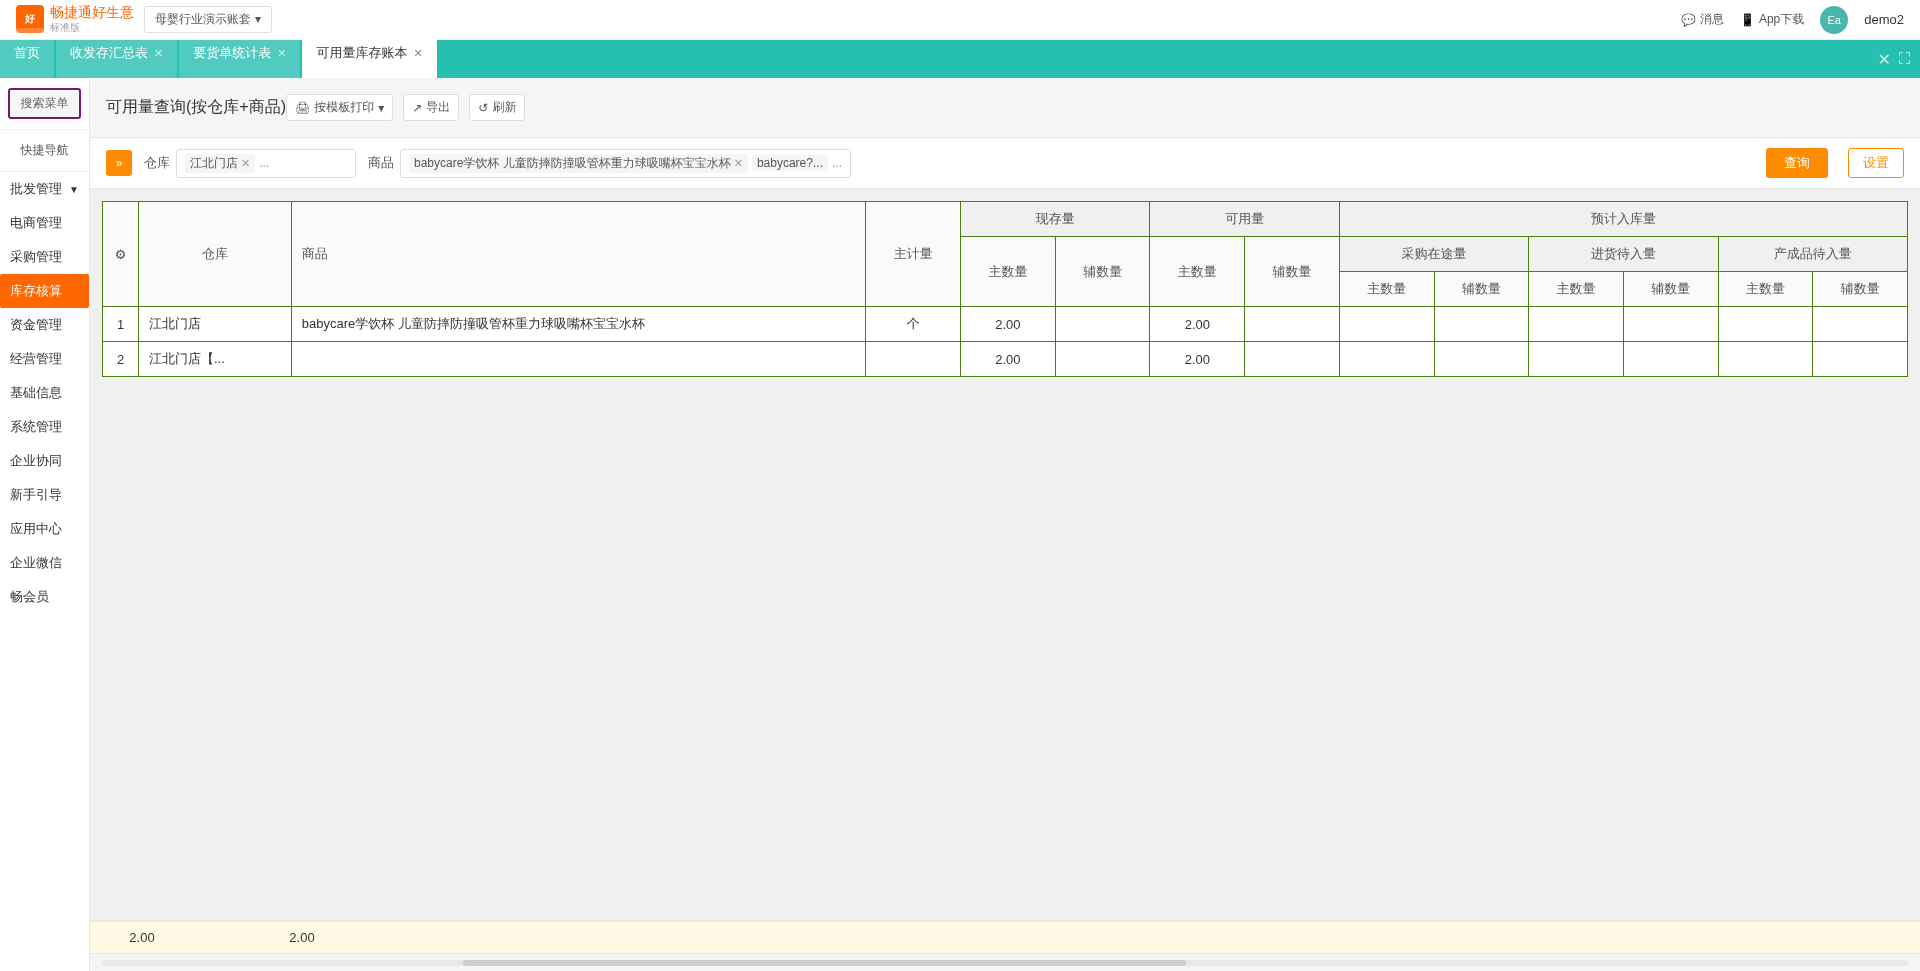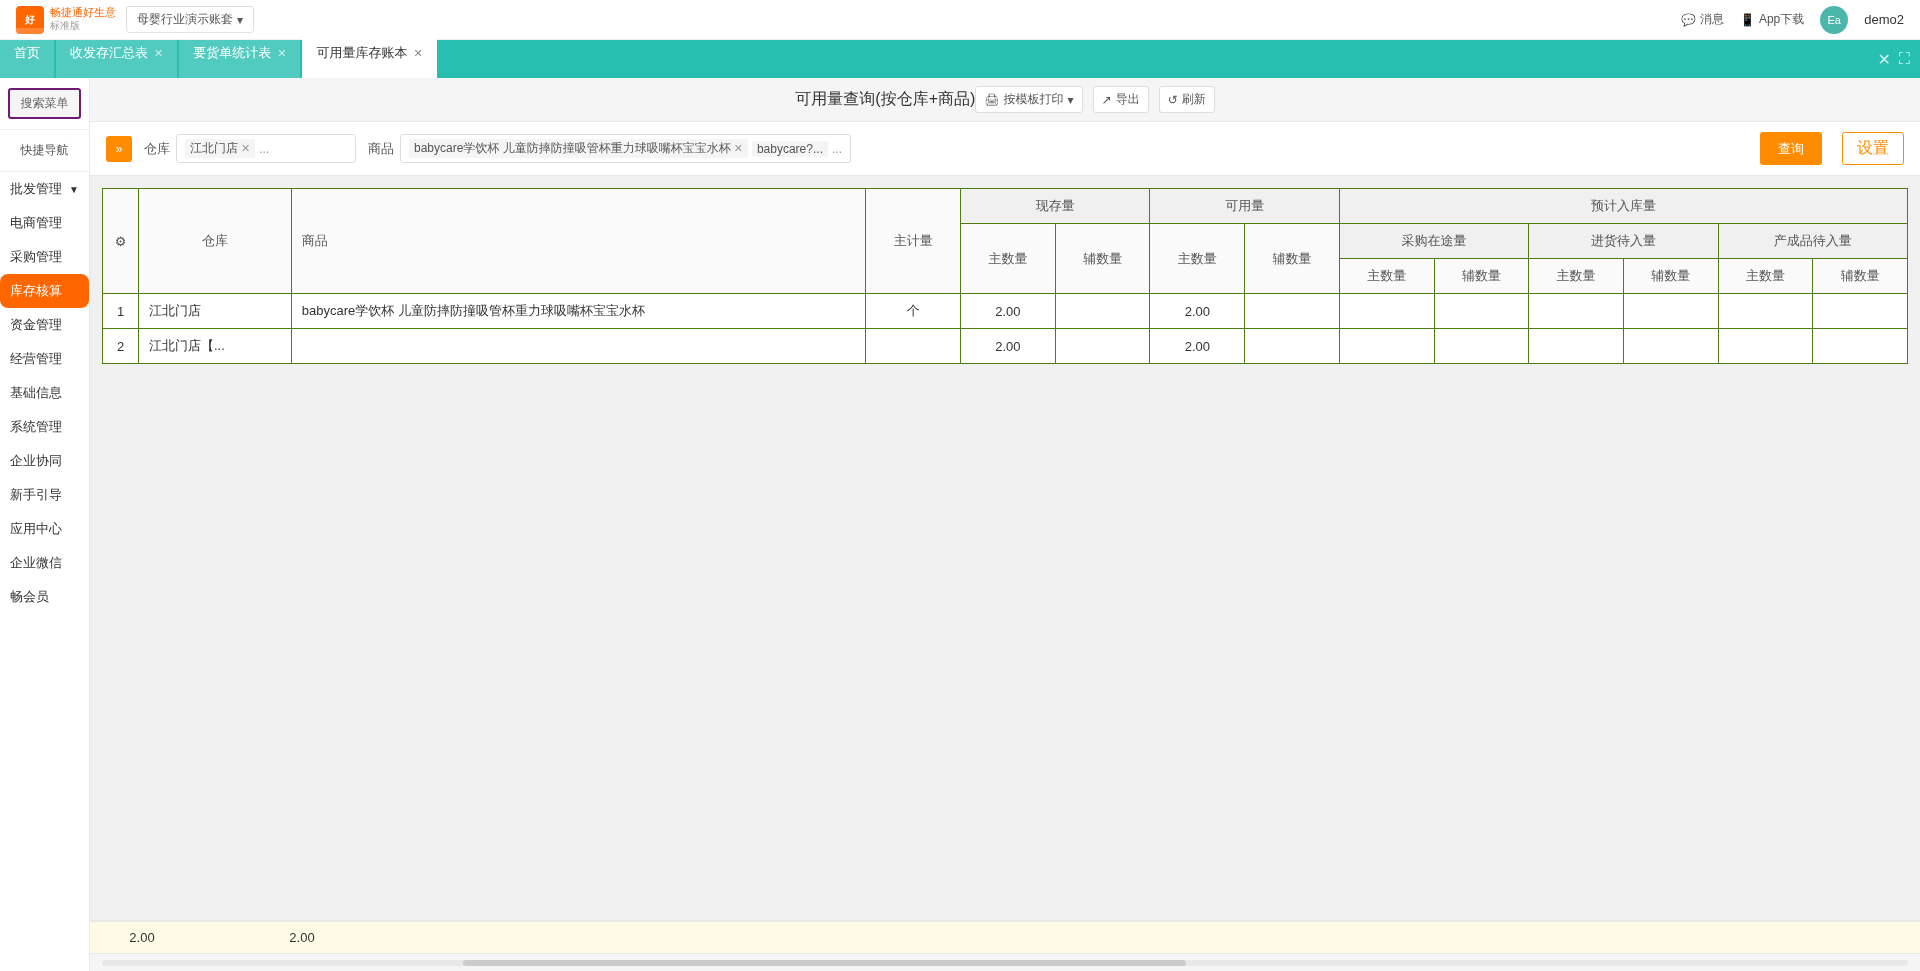--- a/index.html
+++ b/index.html
@@ -3,21 +3,21 @@
   <meta charset="utf-8">
   <style>
     * { box-sizing: border-box; margin: 0; padding: 0; }
     body { font-family: 'Microsoft YaHei', Arial, sans-serif; font-size: 13px; color: #333; background: #f5f5f5; display: flex; flex-direction: column; height: 971px; overflow: hidden; }
 
     
     .top-bar { height: 40px; background: #fff; display: flex; align-items: center; justify-content: space-between; padding: 0 16px; border-bottom: 1px solid #eee; flex-shrink: 0; }
     .top-bar-left { display: flex; align-items: center; gap: 10px; }
     .logo-area { display: flex; align-items: center; gap: 6px; }
     .logo-icon { width: 28px; height: 28px; background: #ff6600; border-radius: 4px; display: flex; align-items: center; justify-content: center; color: white; font-size: 10px; font-weight: bold; }
-    .logo-text { font-size: 11px; color: #ff6600; line-height: 1.2; }
+    .logo-text { font-size: 14px; color: #ff6600; line-height: 1.2; }
     .logo-sub { font-size: 10px; color: #999; }
     .industry-selector { display: flex; align-items: center; gap: 4px; padding: 4px 10px; border: 1px solid #ddd; border-radius: 3px; cursor: pointer; font-size: 12px; color: #555; background: #fff; }
     .top-bar-right { display: flex; align-items: center; gap: 16px; }
     .top-bar-btn { display: flex; align-items: center; gap: 4px; font-size: 12px; color: #555; cursor: pointer; }
     .user-avatar { width: 28px; height: 28px; border-radius: 50%; background: #4db6ac; display: flex; align-items: center; justify-content: center; color: white; font-size: 11px; overflow: hidden; }
 
     
     .tab-bar { height: 38px; background: #26bfb0; display: flex; align-items: flex-end; padding-left: 0; flex-shrink: 0; position: relative; }
     .tab-item { height: 50px; display: flex; align-items: center; padding: 0 14px; font-size: 13px; cursor: pointer; position: relative; border-radius: 4px 4px 0 0; margin-right: 2px; gap: 6px; }
     .tab-item.active { background: #fff; color: #333; }
@@ -35,37 +35,37 @@
     .sidebar-search-btn { width: 100%; padding: 5px; background: #f5f5f5; border: 2px solid #701a75; border-radius: 3px; font-size: 12px; color: #666; cursor: pointer; text-align: center; }
     .sidebar-nav { padding: 4px 0; border-bottom: 1px solid #f0f0f0; }
     .sidebar-nav-item { padding: 8px 10px; font-size: 12px; color: #555; cursor: pointer; text-align: center; }
     .sidebar-section { padding: 0; }
     .sidebar-section-header { display: flex; align-items: center; justify-content: space-between; padding: 8px 10px; font-size: 13px; color: #333; cursor: pointer; font-weight: 500; }
     .sidebar-section-item { padding: 8px 10px; font-size: 12px; color: #555; cursor: pointer; text-align: center; padding-left: 14px; }
     .chevron { font-size: 10px; }
 
     
     .content { flex: 1; display: flex; flex-direction: column; overflow: hidden; background: #f0f0f0; }
-    .page-header { background: #f5f5f5; padding: 8px 16px; display: flex; align-items: center; justify-content: center; border-bottom: 1px solid #e8e8e8; flex-shrink: 0; }
+    .page-header { background: #f5f5f5; padding: 16px 16px; display: flex; align-items: center; justify-content: flex-start; border-bottom: 1px solid #e8e8e8; flex-shrink: 0; }
     .page-title { font-size: 16px; font-weight: 500; color: #333; }
     .page-actions { display: flex; align-items: center; gap: 10px; }
     .page-action-btn { display: flex; align-items: center; gap: 4px; font-size: 12px; color: #555; cursor: pointer; padding: 4px 8px; border: 1px solid #ddd; border-radius: 3px; background: #fff; }
 
     
     .filter-bar { background: #fff; padding: 10px 16px; display: flex; align-items: center; gap: 12px; border-bottom: 1px solid #e8e8e8; flex-shrink: 0; }
     .filter-toggle { width: 26px; height: 26px; background: #ff8c00; border-radius: 3px; display: flex; align-items: center; justify-content: center; color: #fff; cursor: pointer; font-size: 12px; }
     .filter-field { display: flex; align-items: center; gap: 6px; }
     .filter-label { font-size: 13px; color: #555; white-space: nowrap; }
     .filter-input { display: flex; align-items: center; gap: 4px; border: 1px solid #ddd; border-radius: 3px; padding: 4px 8px; background: #fff; min-width: 180px; font-size: 12px; }
     .filter-tag { display: flex; align-items: center; gap: 3px; background: #f5f5f5; border-radius: 2px; padding: 1px 5px; font-size: 12px; color: #555; }
     .filter-tag-close { cursor: pointer; color: #999; font-size: 11px; }
     .filter-dots { color: #999; cursor: pointer; }
     .filter-actions { margin-left: auto; display: flex; gap: 20px; padding-left: 14px; }
     .btn-query { background: #ff8c00; color: #fff; border: none; padding: 6px 18px; border-radius: 3px; cursor: pointer; font-size: 13px; }
-    .btn-settings { background: #fff; color: #ff8c00; border: 1px solid #ff8c00; padding: 5px 14px; border-radius: 3px; cursor: pointer; font-size: 16px; }
+    .btn-settings { background: #fff; color: #ff8c00; border: 1px solid #ff8c00; padding: 5px 14px; border-radius: 3px; cursor: pointer; font-size: 13px; }
 
     
     .table-wrapper { flex: 1; overflow: auto; padding: 12px; }
     .data-table { width: 100%; border-collapse: collapse; background: #fff; font-size: 13px; }
     .data-table th, .data-table td { border: 1px solid #4d7c0f; padding: 8px 10px; text-align: center; white-space: nowrap; }
     .data-table th { background: #fafafa; color: #555; font-weight: 500; }
     .data-table th.group-header { background: #f0f0f0; }
     .data-table td { color: #333; }
     .data-table .col-product { text-align: left; min-width: 220px; }
     .data-table .col-warehouse { text-align: left; min-width: 80px; }
@@ -160,21 +160,21 @@
       </div>
     </div>
 
     <div class="sidebar-section">
       <div class="sidebar-section-header">
         <span>采购管理</span>
       </div>
     </div>
 
     <div class="sidebar-section">
-      <div class="sidebar-section-header" style="background:#ff6600; color:#fff; border-radius:8px;">
+      <div class="sidebar-section-header" style="background:#ff6600; color:#fff; border-radius:2px;">
         <span>库存核算</span>
       </div>
     </div>
 
     <div class="sidebar-section">
       <div class="sidebar-section-header">
         <span>资金管理</span>
       </div>
     </div>
 

